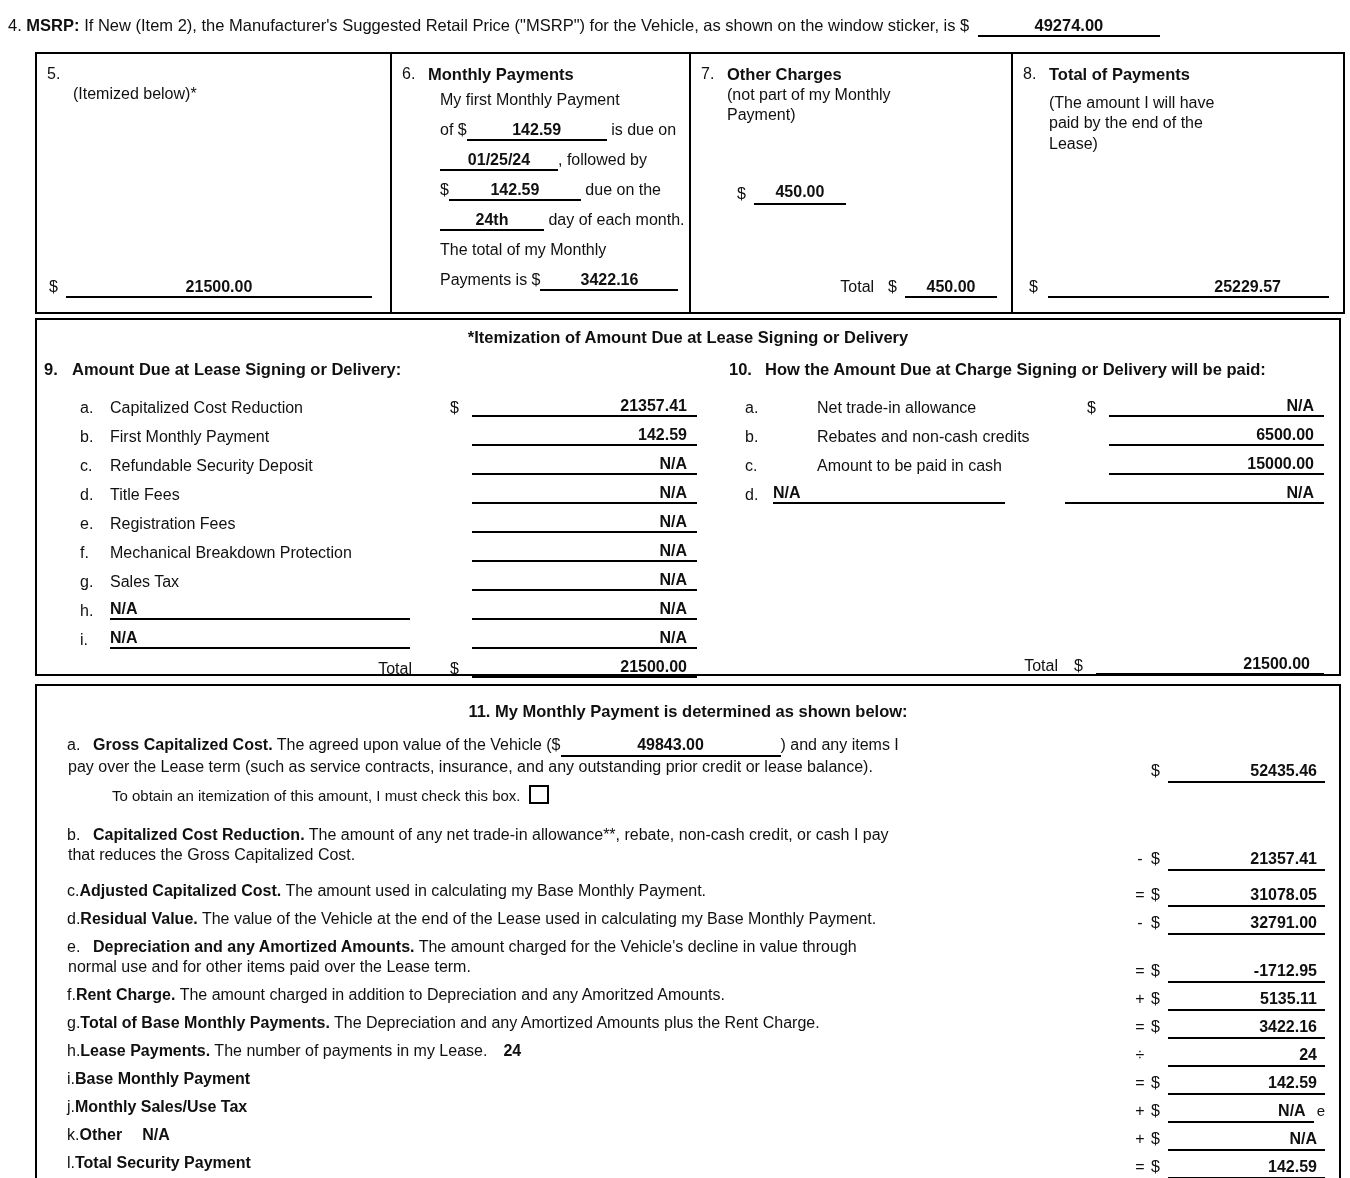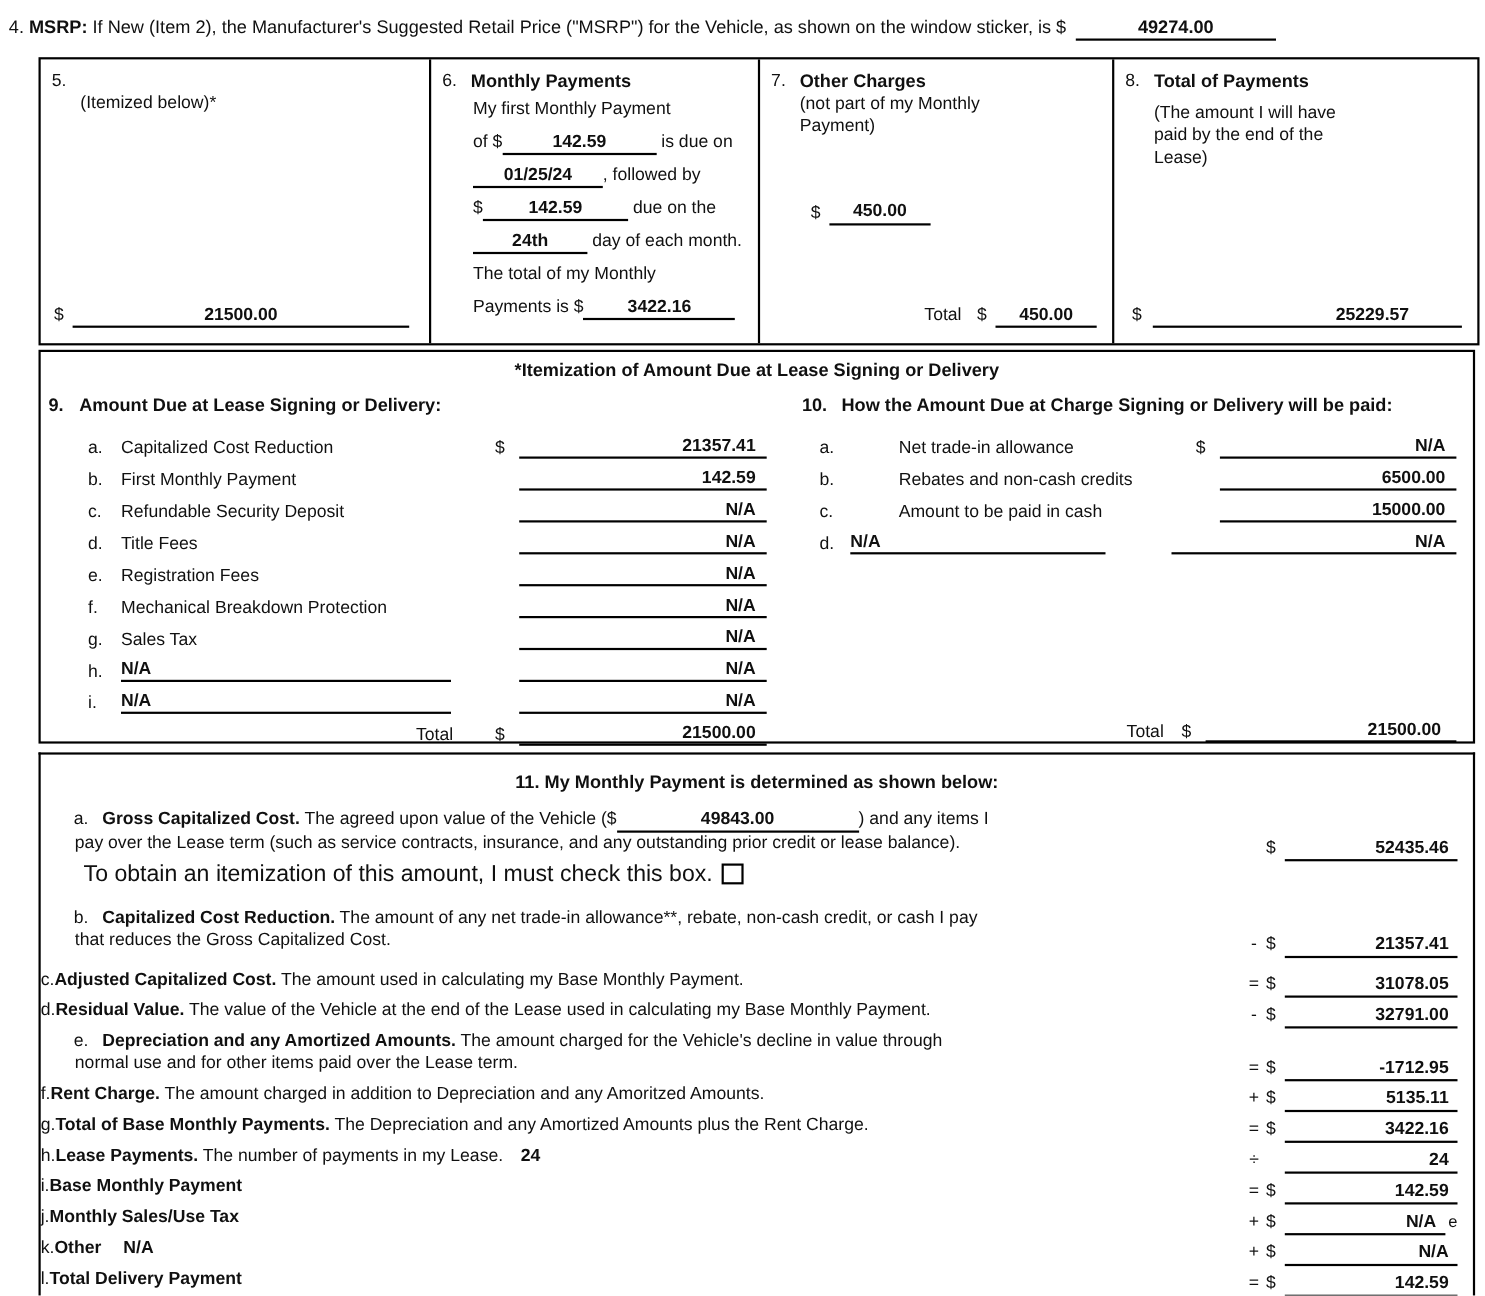--- a/index.html
+++ b/index.html
@@ -14,21 +14,21 @@
   .tbox{position:relative;height:100%;box-sizing:border-box;font-size:16px;}
   .tbox + .tbox{border-left:2px solid #000;}
   .bx5{width:353px;}.bx6{width:299px;}.bx7{width:322px;}.bx8{flex:1;}
   .bhead{display:flex;padding:10px 10px 0 10px;line-height:1.25;}
   .bhead .n{width:26px;flex:none;}
   .bhead .t{font-size:16.5px;}
   .sub{padding-left:36px;line-height:1.3;}
   .u{display:inline-block;border-bottom:2px solid #000;text-align:center;font-weight:bold;vertical-align:baseline;}
   .b5val{position:absolute;left:12px;right:18px;bottom:14px;display:flex;align-items:baseline;}
   .b5val .u{flex:1;margin-left:8px;}
-  .m6{padding-left:38px;line-height:30px;white-space:nowrap;}
+  .m6{padding-left:48px;line-height:30px;white-space:nowrap;}
   .m6 .u{line-height:normal;}
   .fee7{position:absolute;left:46px;top:128px;right:14px;display:flex;align-items:flex-end;line-height:1.3;}
   .fee7 .txt{flex:1;}
   .tot7{position:absolute;right:14px;bottom:14px;display:flex;align-items:baseline;}
   .tot7 .u,.fee7 .u{width:92px;margin-left:8px;}
   .tot7 .lab{margin-right:14px;}
   .b8val{position:absolute;left:16px;right:14px;bottom:14px;display:flex;align-items:baseline;}
   .b8val .u{flex:1;margin-left:10px;text-align:right;padding-right:48px;box-sizing:border-box;}
   
   .itbox{position:absolute;top:318px;left:35px;width:1306px;height:358px;border:2px solid #000;box-sizing:border-box;font-size:16px;}
@@ -56,21 +56,21 @@
   .s10tot .sp{flex:1;}
   .s10tot .lab{margin-right:16px;}
   .s10tot .dl{width:22px;}
   .s10tot .vl{width:228px;border-bottom:2px solid #000;font-weight:bold;text-align:right;padding-right:14px;box-sizing:border-box;}
   
   .s11box{position:absolute;top:684px;left:35px;width:1306px;height:494px;border:2px solid #000;border-bottom:none;box-sizing:border-box;font-size:16px;}
   .s11head{text-align:center;font-weight:bold;font-size:16.5px;margin-top:16px;}
   .r11{position:relative;padding-left:30px;line-height:20px;}
   .r11 .ltr{display:inline-block;width:26px;}
   .line2{position:relative;padding-left:31px;line-height:20px;}
-  .oneline{position:relative;line-height:20px;height:28px;box-sizing:border-box;}
+  .oneline{position:relative;padding-left:30px;line-height:20px;height:28px;box-sizing:border-box;}
   .amt{position:absolute;right:14px;bottom:2px;width:196px;display:flex;align-items:baseline;}
   .amt .op{width:22px;flex:none;text-align:center;}
   .amt .dl{width:17px;flex:none;}
   .amt .vl{flex:1;border-bottom:2px solid #000;font-weight:bold;text-align:right;padding-right:8px;}
   .amt .stray{margin-left:3px;font-size:15px;}
   .uin{display:inline-block;border-bottom:2px solid #000;font-weight:bold;text-align:center;}
   .cb{display:inline-block;width:16px;height:15px;border:2px solid #000;margin-left:8px;vertical-align:-3px;}
   .mt8{margin-top:8px;}.mt12{margin-top:12px;}.mt14{margin-top:14px;}
 </style>
 </head>
@@ -267,21 +267,21 @@
       <span class="ltr">a.</span><span class="b">Gross Capitalized Cost.</span><span> The agreed upon value of the Vehicle ($</span><span class="uin" style="width:220px;">49843.00</span><span>) and any items I</span>
     </div>
     <div class="line2" style="height:28px;">
       <span>pay over the Lease term (such as service contracts, insurance, and any outstanding prior credit or lease balance).</span>
       <span class="amt">
         <span class="op"></span>
         <span class="dl">$</span>
         <span class="vl">52435.46</span>
       </span>
     </div>
-    <div class="line2" style="padding-left:39px;font-size:21px;height:28px;">
+    <div class="line2" style="padding-left:75px;font-size:15px;height:28px;">
       <span>To obtain an itemization of this amount, I must check this box.</span><span class="cb"></span>
     </div>
 
     <div class="r11 mt12">
       <span class="ltr">b.</span><span class="b">Capitalized Cost Reduction.</span><span> The amount of any net trade-in allowance**, rebate, non-cash credit, or cash I pay</span>
     </div>
     <div class="line2" style="height:28px;">
       <span>that reduces the Gross Capitalized Cost.</span>
       <span class="amt">
         <span class="op">-</span>
@@ -369,21 +369,21 @@
     <div class="oneline">
       <span class="ltr">k.</span><span class="b">Other</span><span class="b" style="margin-left:20px;">N/A</span>
       <span class="amt">
         <span class="op">+</span>
         <span class="dl">$</span>
         <span class="vl">N/A</span>
       </span>
     </div>
 
     <div class="oneline">
-      <span class="ltr">l.</span><span class="b">Total Delivery Payment</span>
+      <span class="ltr">l.</span><span class="b">Total Security Payment</span>
       <span class="amt">
         <span class="op">=</span>
         <span class="dl">$</span>
         <span class="vl">142.59</span>
       </span>
     </div>
 
   </div>
 </div>
 

